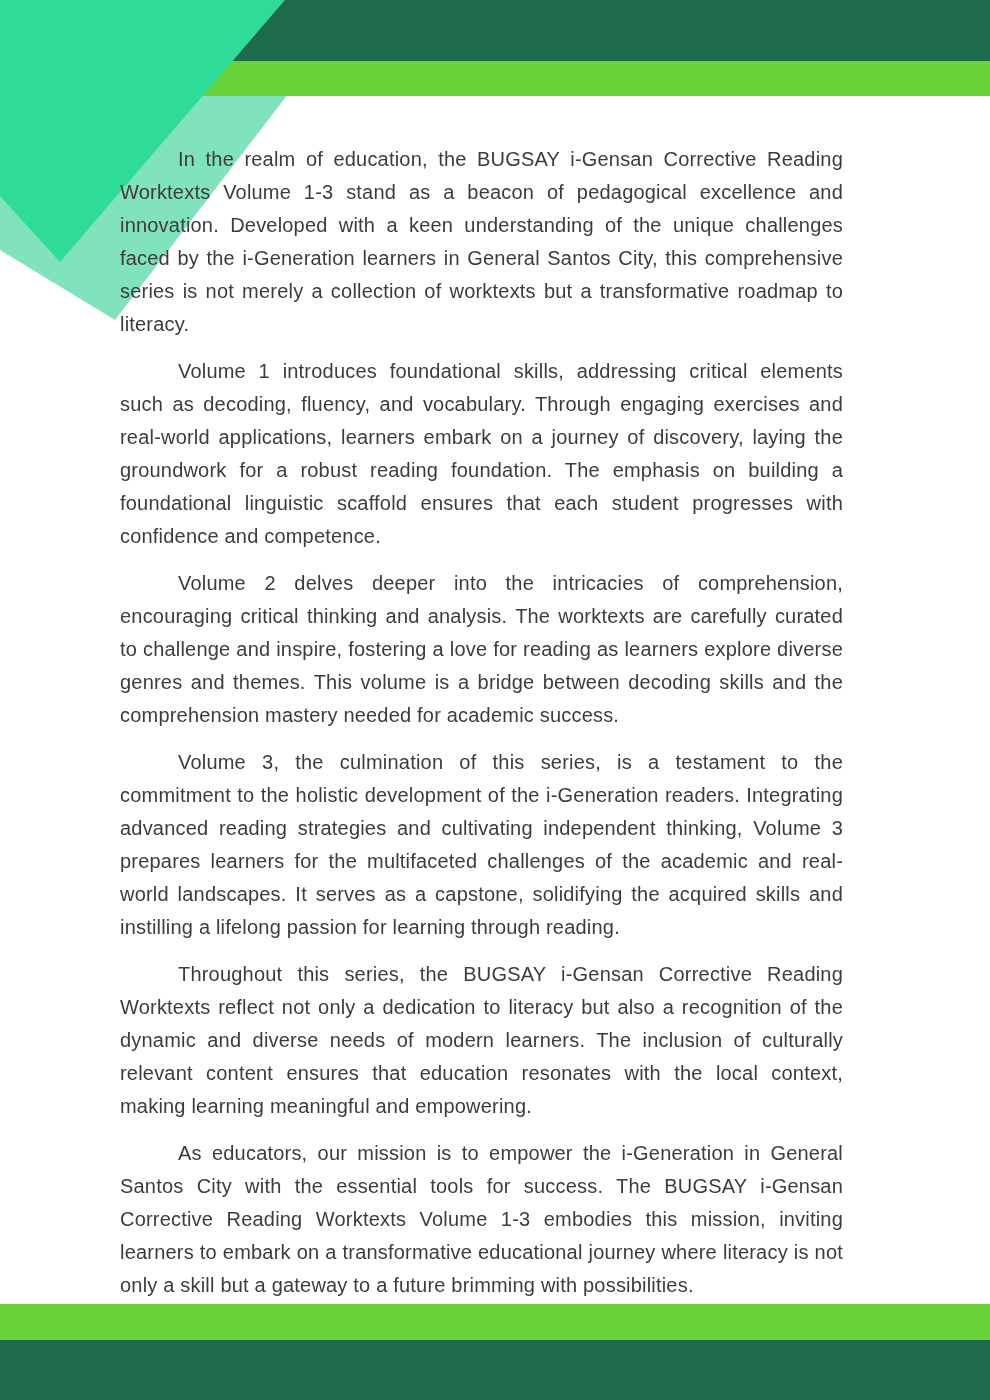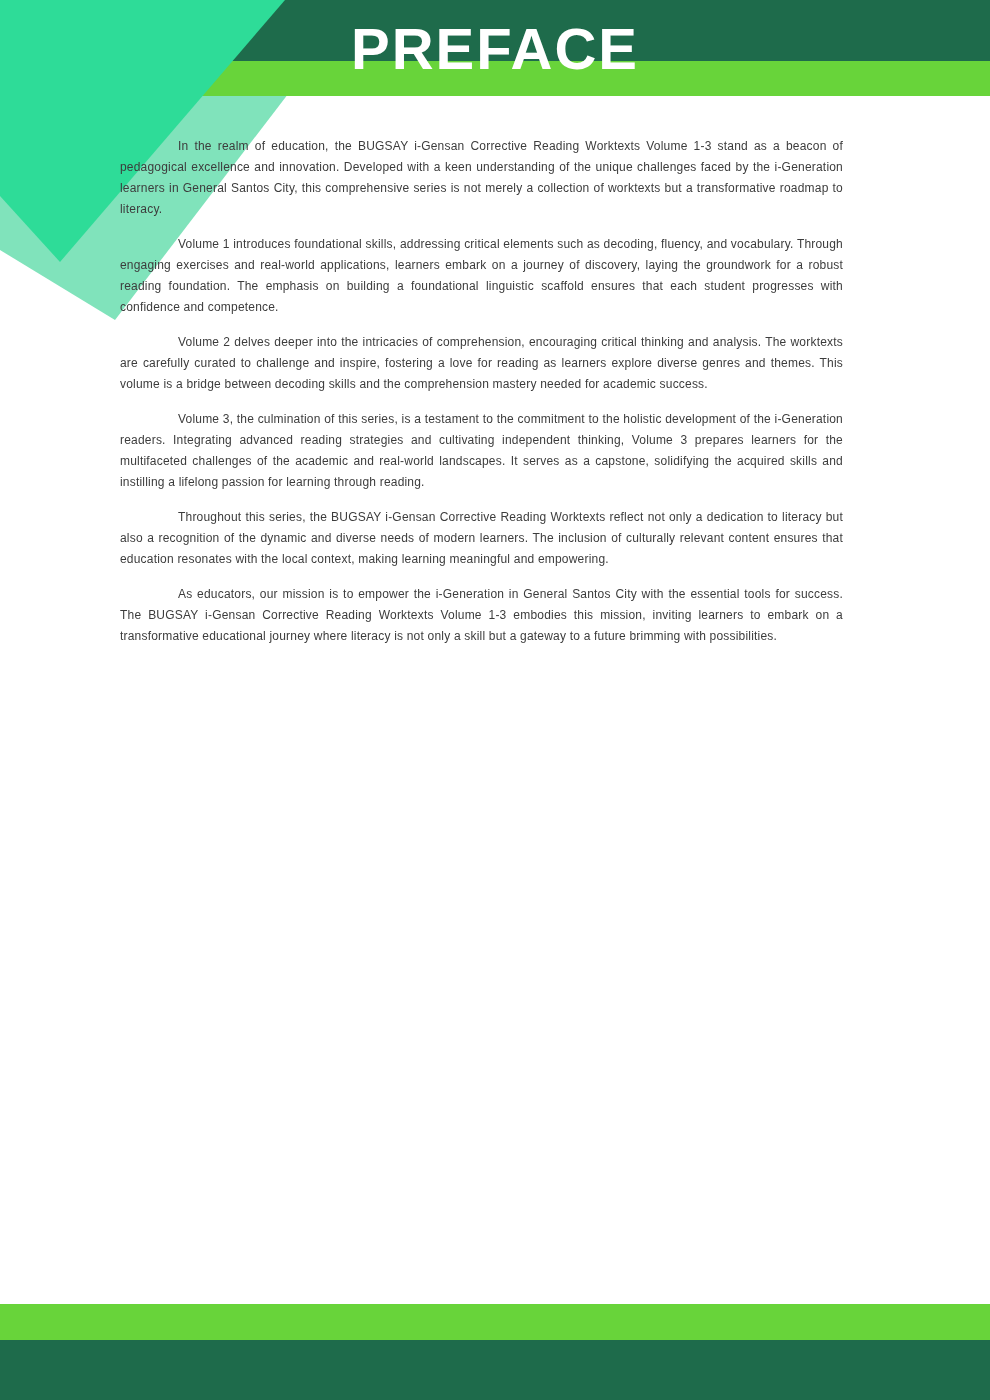--- a/index.html
+++ b/index.html
@@ -40,27 +40,27 @@
     z-index: 2;
     text-align: center;
     font-size: 58px;
     line-height: 58px;
     font-weight: bold;
     letter-spacing: 2px;
     color: var(--title-color, #ffffff);
   }
   .body-copy {
     position: absolute;
-    top: 136px;
+    top: 143px;
     left: 120px;
     width: 723px;
     z-index: 1;
     color: var(--body-text, #3c3c3c);
-    font-size: 12px;
-    line-height: 21px;
+    font-size: 20px;
+    line-height: 33px;
     letter-spacing: 0.2px;
   }
   .body-copy p {
     margin: 0 0 14px 0;
     text-align: justify;
     text-indent: 58px;
   }
   .footer-stripe {
     position: absolute;
     left: 0;
@@ -83,21 +83,20 @@
 
 <div class="page">
 
   <svg class="header-art" width="990" height="340" viewBox="0 0 990 340" aria-hidden="true">
     <polygon points="0,0 360,0 115,320 0,250" style="fill: var(--shape-mint, #80e3bb);"></polygon>
     <rect x="0" y="0" width="990" height="61" style="fill: var(--header-dark, #1e6b4b);"></rect>
     <rect x="0" y="61" width="990" height="35" style="fill: var(--accent-bright, #68d43a);"></rect>
     <polygon points="0,0 285,0 60,262 0,196" style="fill: var(--shape-teal, #2edc98);"></polygon>
   </svg>
 
-  <h1 class="page-title">PREFACE</h1>
 
   <div class="body-copy">
     <p>In the realm of education, the BUGSAY i-Gensan Corrective Reading Worktexts Volume 1-3 stand as a beacon of pedagogical excellence and innovation. Developed with a keen understanding of the unique challenges faced by the i-Generation learners in General Santos City, this comprehensive series is not merely a collection of worktexts but a transformative roadmap to literacy.</p>
     <p>Volume 1 introduces foundational skills, addressing critical elements such as decoding, fluency, and vocabulary. Through engaging exercises and real-world applications, learners embark on a journey of discovery, laying the groundwork for a robust reading foundation. The emphasis on building a foundational linguistic scaffold ensures that each student progresses with confidence and competence.</p>
     <p>Volume 2 delves deeper into the intricacies of comprehension, encouraging critical thinking and analysis. The worktexts are carefully curated to challenge and inspire, fostering a love for reading as learners explore diverse genres and themes. This volume is a bridge between decoding skills and the comprehension mastery needed for academic success.</p>
     <p>Volume 3, the culmination of this series, is a testament to the commitment to the holistic development of the i-Generation readers. Integrating advanced reading strategies and cultivating independent thinking, Volume 3 prepares learners for the multifaceted challenges of the academic and real-world landscapes. It serves as a capstone, solidifying the acquired skills and instilling a lifelong passion for learning through reading.</p>
     <p>Throughout this series, the BUGSAY i-Gensan Corrective Reading Worktexts reflect not only a dedication to literacy but also a recognition of the dynamic and diverse needs of modern learners. The inclusion of culturally relevant content ensures that education resonates with the local context, making learning meaningful and empowering.</p>
     <p>As educators, our mission is to empower the i-Generation in General Santos City with the essential tools for success. The BUGSAY i-Gensan Corrective Reading Worktexts Volume 1-3 embodies this mission, inviting learners to embark on a transformative educational journey where literacy is not only a skill but a gateway to a future brimming with possibilities.</p>
   </div>
 

